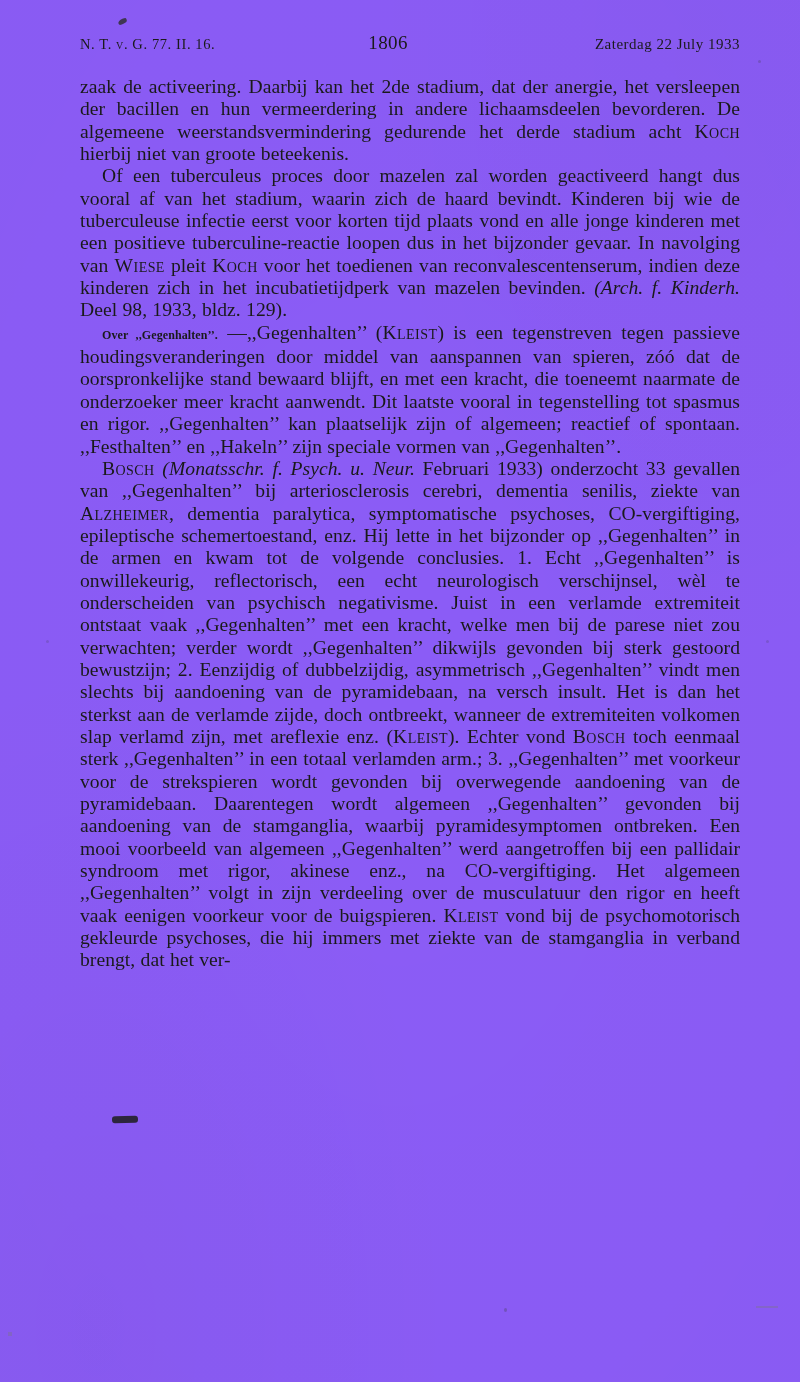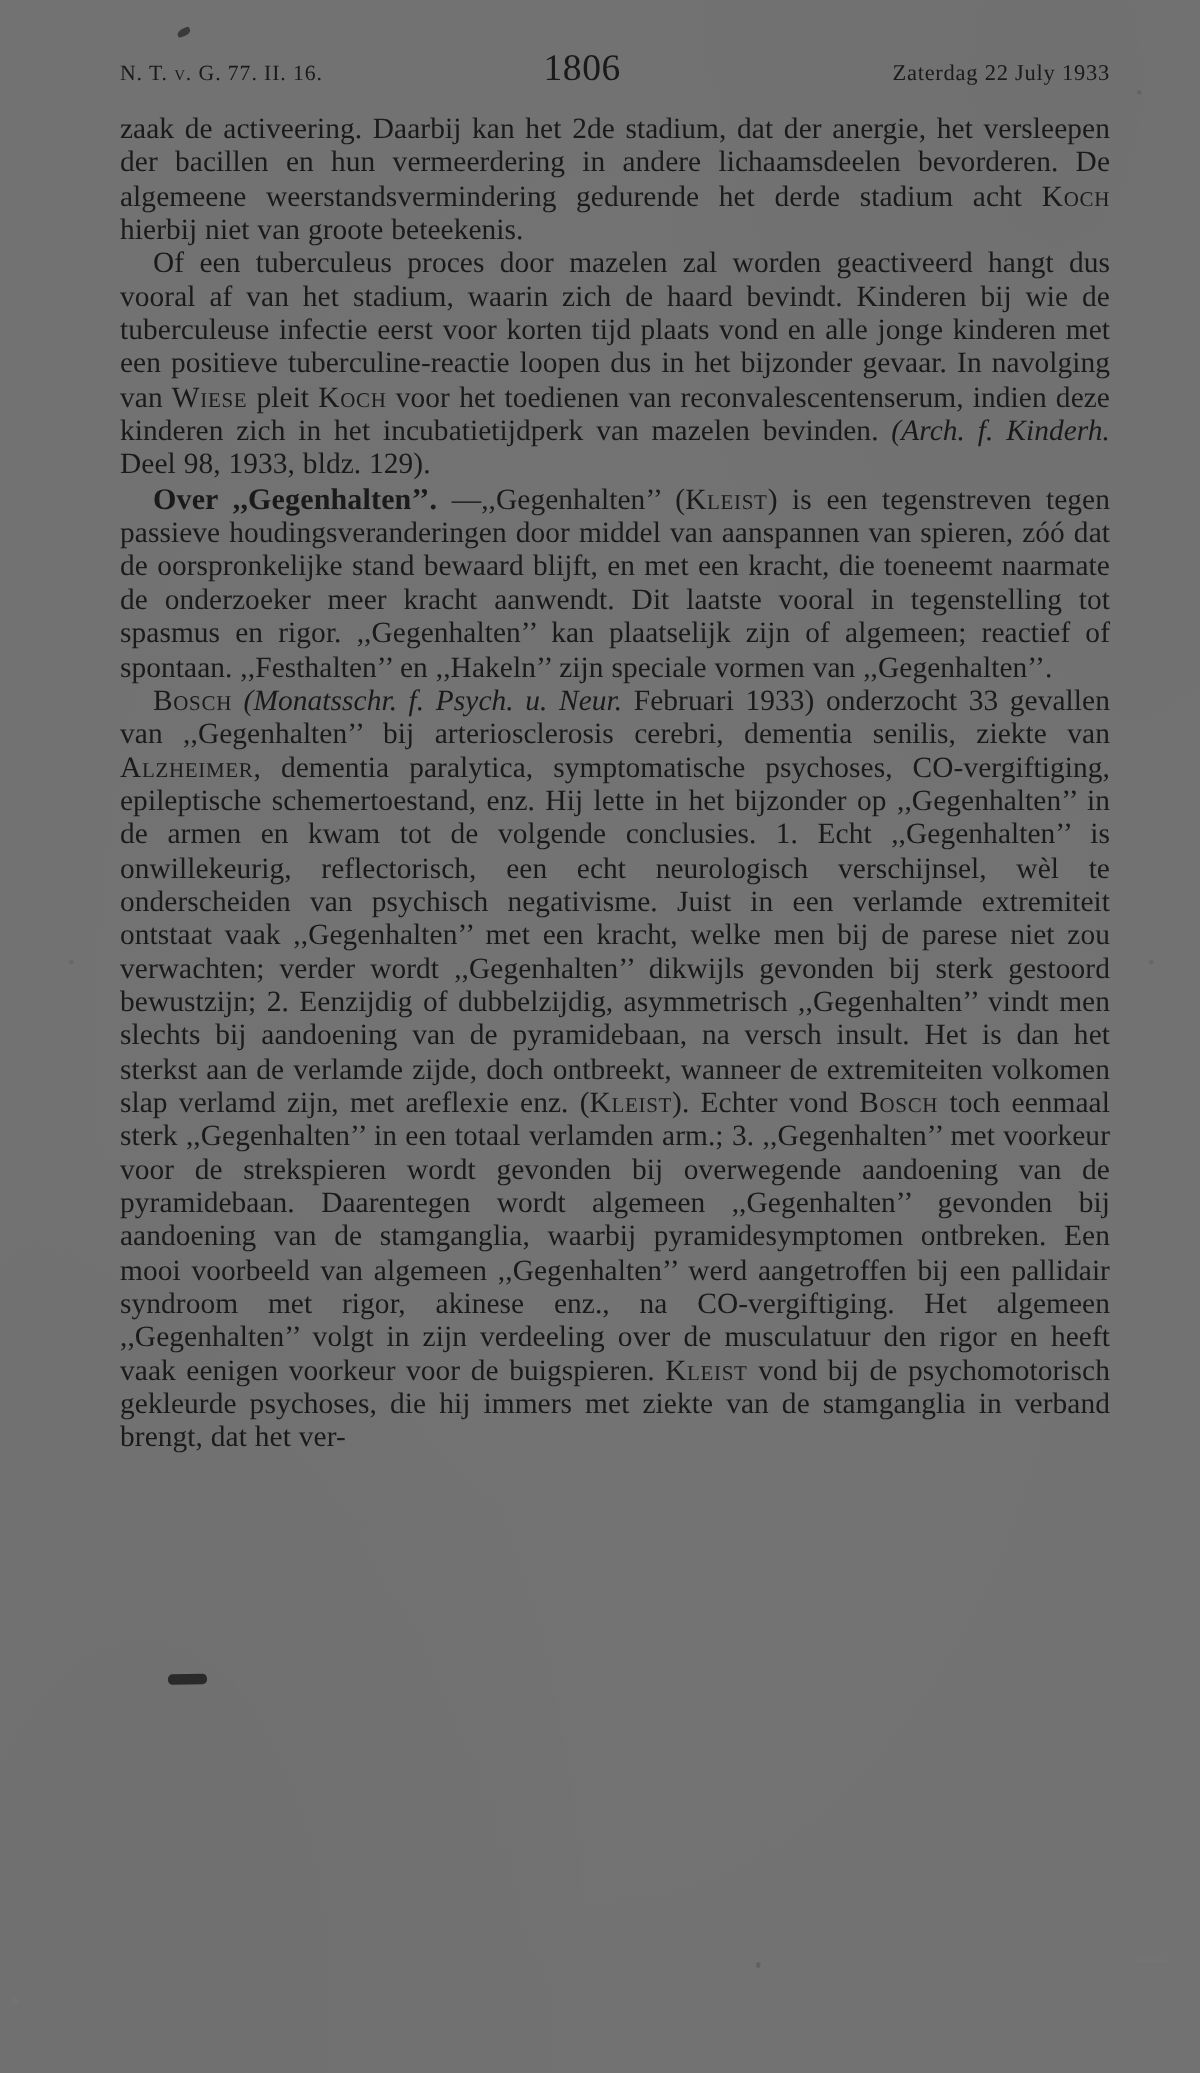--- a/index.html
+++ b/index.html
@@ -8,21 +8,21 @@
     background: #ffffff;
   }
   body {
     font-family: "Liberation Serif", "DejaVu Serif", serif;
     color: #1a1a1a;
   }
   .page {
     position: relative;
     width: 800px;
     height: 1382px;
-    background: #737373;
+    background: #8b5cf6;
     overflow: hidden;
   }
 
   
   .paper-tone {
     position: absolute;
     inset: 0;
     background:
       radial-gradient(ellipse at 12% 96%, rgba(0,0,0,0.018), rgba(0,0,0,0) 38%),
       radial-gradient(ellipse at 88% 4%, rgba(0,0,0,0.015), rgba(0,0,0,0) 36%),
@@ -41,21 +41,21 @@
     font-size: 14.5px;
   }
   .rh-left {
     font-variant: small-caps;
     letter-spacing: 0.6px;
     white-space: nowrap;
   }
   .rh-center {
     flex: 1;
     text-align: center;
-    font-size: 25px;
+    font-size: 19px;
     letter-spacing: 0.4px;
     margin-left: -34px;
   }
   .rh-right {
     white-space: nowrap;
     letter-spacing: 0.5px;
     font-size: 15px;
   }
 
   
@@ -127,21 +127,21 @@
     margin-bottom: 1px;
     font-style: italic;
     font-size: 19px;
     text-indent: 12px;
     letter-spacing: 0.2px;
   }
 
   .article-lead { text-indent: 22px; }
   .article-title {
     font-weight: bold;
-    font-size: 20px;
+    font-size: 12px;
     letter-spacing: 0.1px;
   }
 
   
   .smudge {
     position: absolute;
     left: 112px;
     top: 1116px;
     width: 26px;
     height: 7px;

